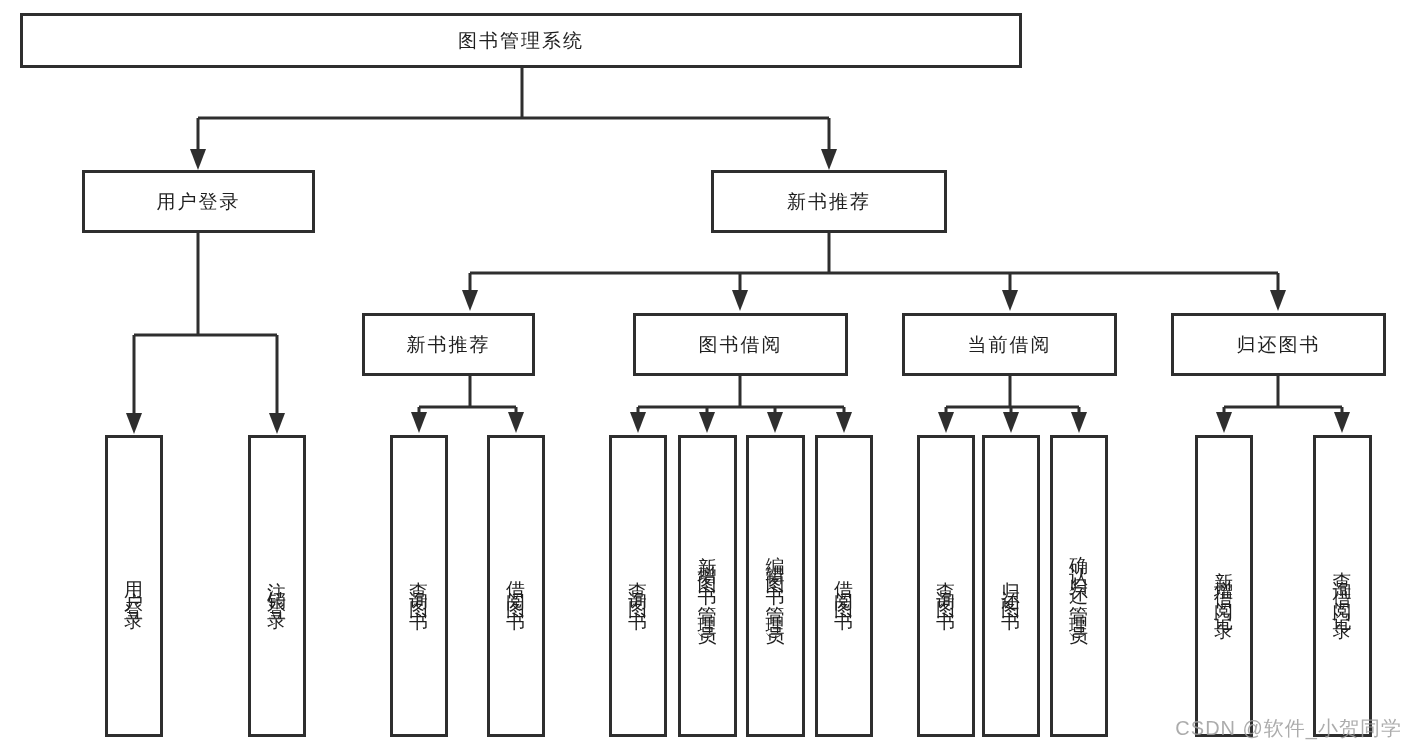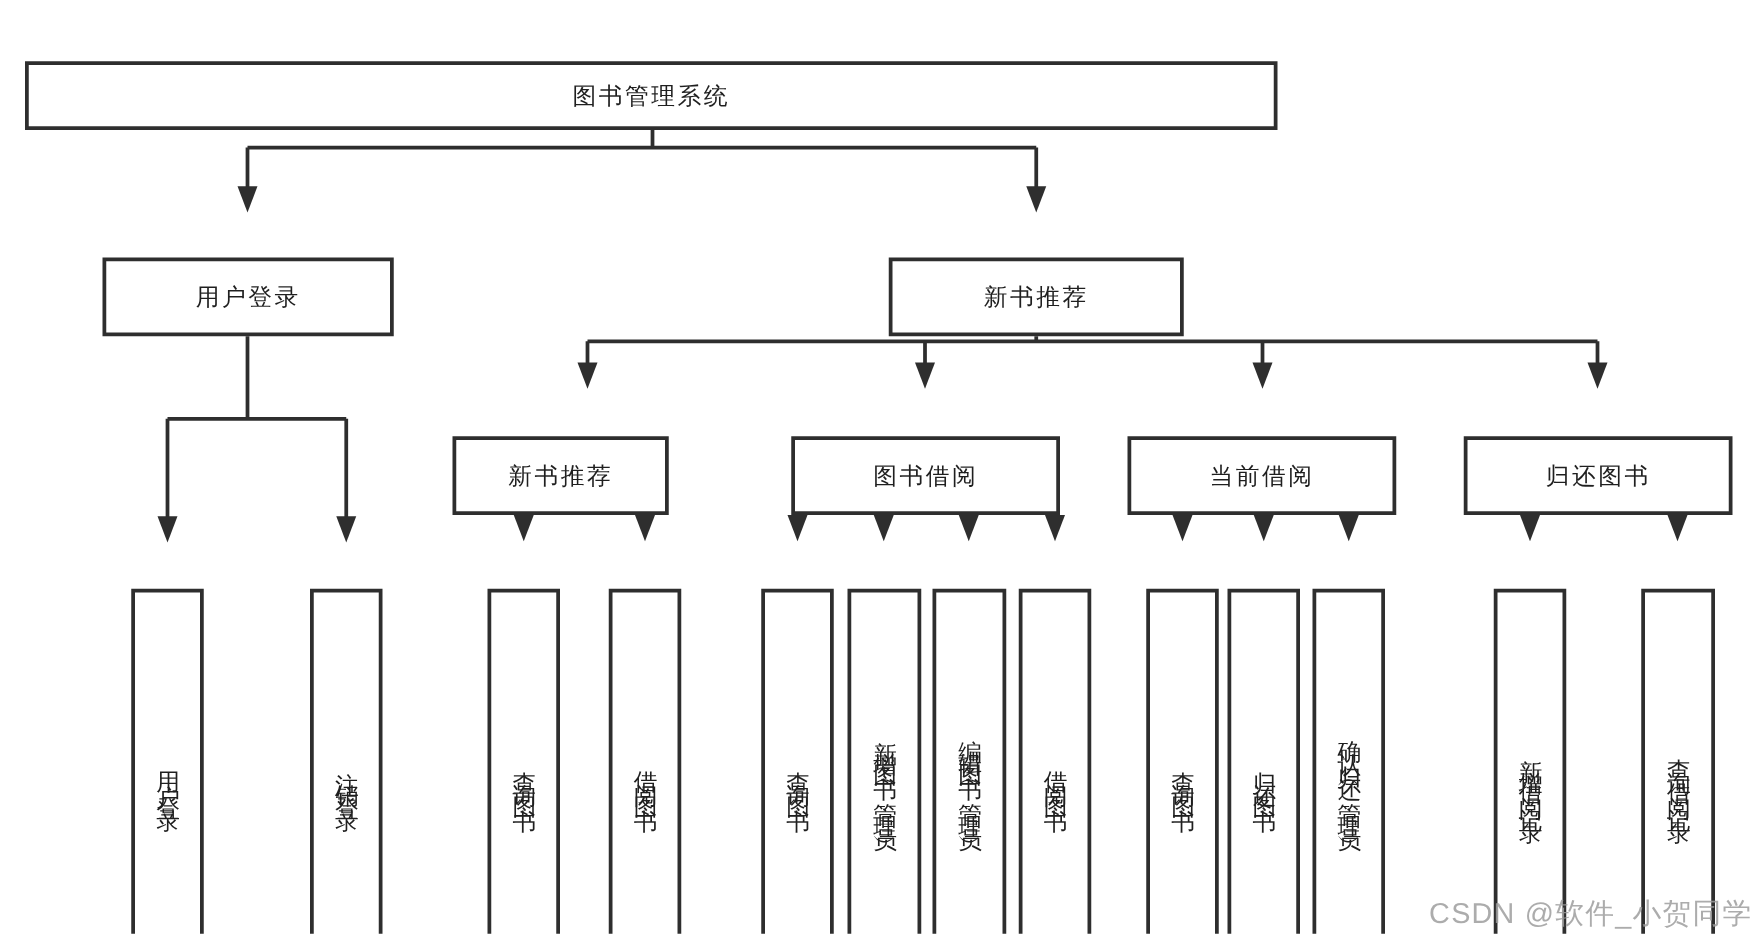--- a/index.html
+++ b/index.html
@@ -6,32 +6,31 @@
   body{
     width:1405px;height:747px;position:relative;overflow:hidden;
     background:#ffffff;
     font-family:"Liberation Sans","DejaVu Sans",sans-serif;
   }
   #connectors{position:absolute;left:0;top:0;z-index:1;}
   .node{
     position:absolute;background:#ffffff;border:3px solid #2e2e2e;
     box-sizing:border-box;display:flex;align-items:center;justify-content:center;
     z-index:2;
-    margin-top:36px;
   }
   .node span{
     font-size:19px;color:#1f1f1f;letter-spacing:2px;white-space:nowrap;
   }
   .node.v span{
     writing-mode:vertical-rl;text-orientation:mixed;
     letter-spacing:10px;line-height:1;white-space:normal;
   }
   .watermark{
     position:absolute;top:715px;right:3px;z-index:3;
-    font-size:23px;color:rgba(158,158,158,0.85);letter-spacing:1px;
+    font-size:20px;color:rgba(158,158,158,0.85);letter-spacing:1px;
   }
 </style>
 </head>
 <body>
 
 <svg id="connectors" width="1405" height="747" viewBox="0 0 1405 747">
   <g stroke="#2e2e2e" stroke-width="3" fill="none">
 
     <path d="M522 68 L522 118 M198 118 L829 118 M198 118 L198 152 M829 118 L829 152"></path>
 

